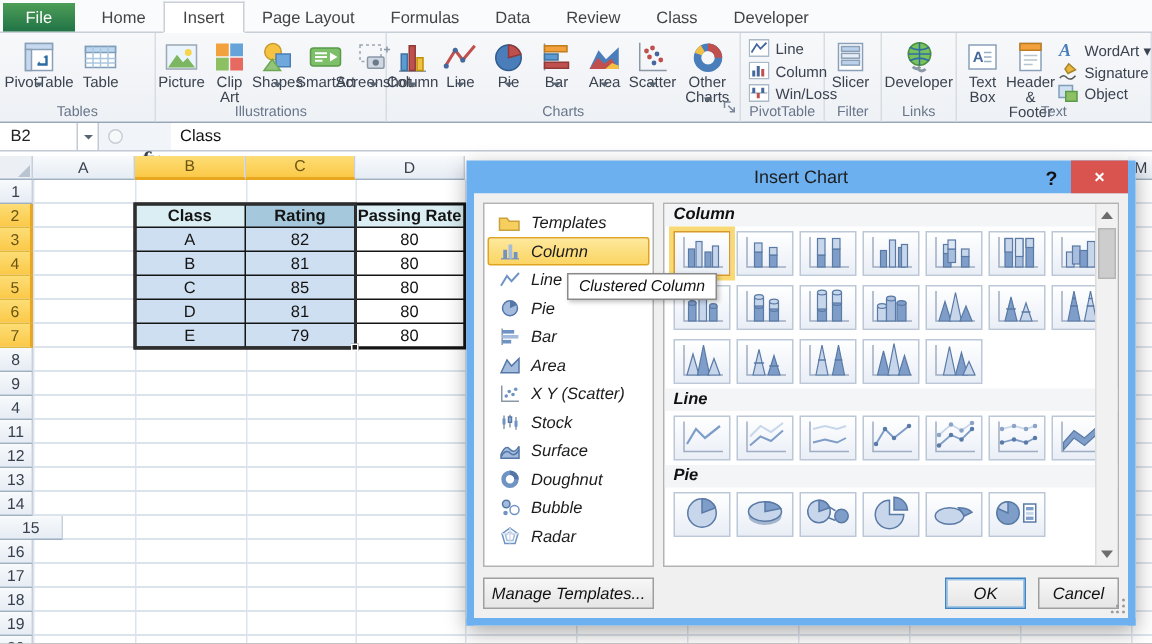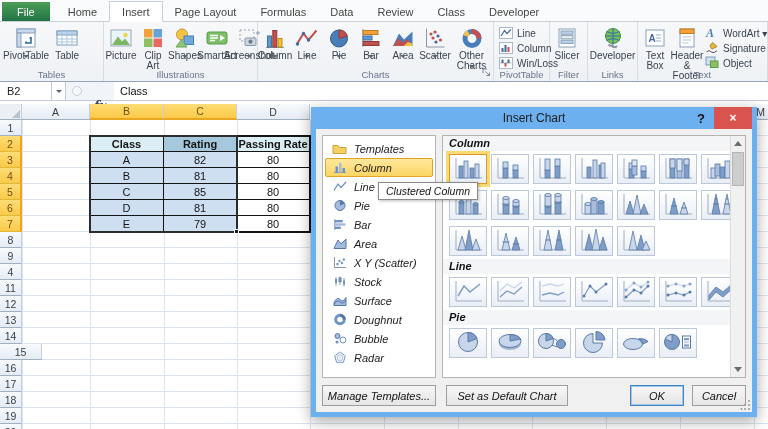--- a/index.html
+++ b/index.html
@@ -809,21 +809,20 @@
               <span class="tri-up"></span>
             </div>
             <div class="vthumb"></div>
             <div class="varrow dn">
               <span class="tri-dn"></span>
             </div>
           </div>
         </div>
       <div class="tooltip">Clustered Column</div>
       <div class="dlg-btn ul-first" style="left:6px;width:114px">Manage Templates...</div>
-      <div class="dlg-btn ul-first" style="left:130px;width:122px">Set as Default Chart</div>
       <div class="dlg-btn ok" style="right:68px;width:54px">OK</div>
       <div class="dlg-btn" style="right:6px;width:54px">Cancel</div>
       <div class="grip">
         <svg width="12" height="12">
             <g fill="#9a9a9a">
               <circle cx="9" cy="3" r="1"></circle>
               <circle cx="9" cy="7" r="1"></circle>
               <circle cx="5" cy="7" r="1"></circle>
               <circle cx="9" cy="11" r="1"></circle>
               <circle cx="5" cy="11" r="1"></circle>

